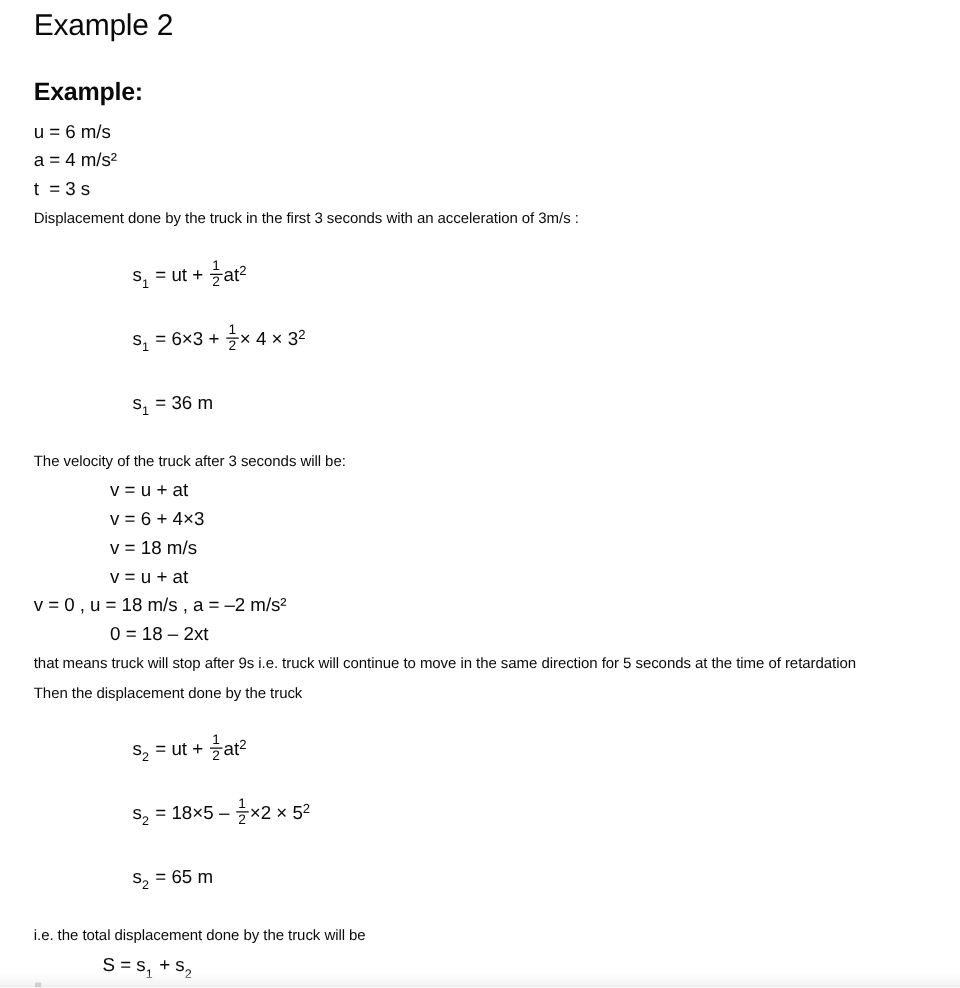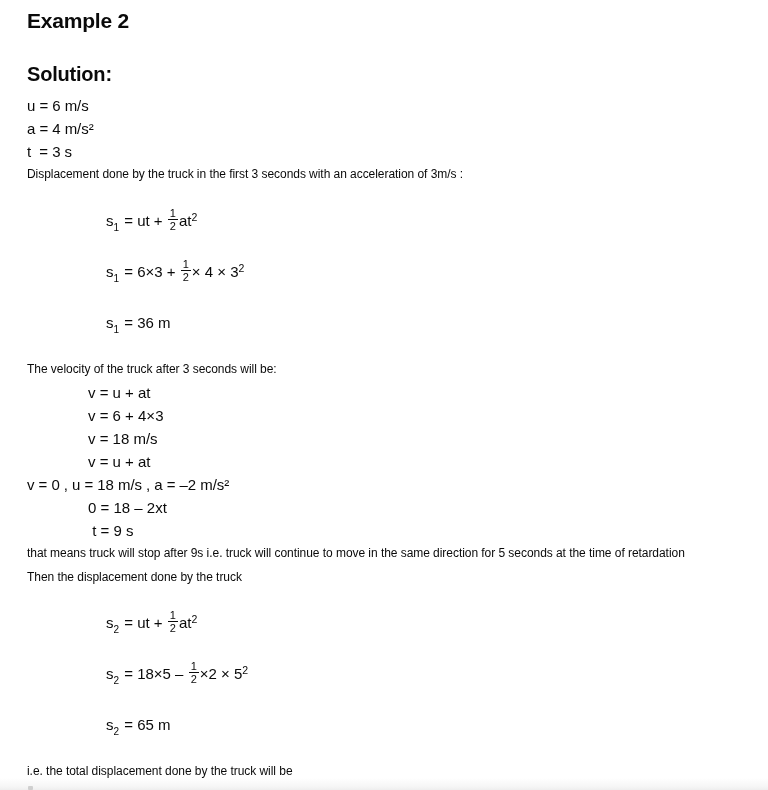--- a/index.html
+++ b/index.html
@@ -27,22 +27,22 @@
   }
 
   .content {
     position: absolute;
     left: 27px;
     top: 6px;
     width: 712px;
   }
 
   .h-title {
-    font-size: 21px;
-    font-weight: bold;
+    font-size: 24px;
+    font-weight: normal;
     line-height: 30px;
     letter-spacing: -0.2px;
     margin: 0 0 8px 0;
   }
 
   .problem {
     font-size: 15.2px;
     font-weight: bold;
     line-height: 24px;
     letter-spacing: -0.1px;
@@ -150,21 +150,21 @@
 </style>
 </head>
 <body>
 
 <div class="page">
   <div class="content">
 
     <h1 class="h-title">Example 2</h1>
 
 
-    <h2 class="h-solution">Solution:</h2>
+    <h2 class="h-solution">Example:</h2>
 
     <p class="line">u = 6 m/s</p>
     <p class="line">a = 4 m/s²</p>
     <p class="line">t  = 3 s</p>
 
     <p class="para">Displacement done by the truck in the first 3 seconds with an acceleration of 3m/s :</p>
 
     <div class="eq-tall"><span>s</span><span class="sub">1</span><span> = ut + </span><span class="frac"><span class="num">1</span><span class="den">2</span></span><span>at</span><span class="sup">2</span></div>
 
     <div class="eq-tall"><span>s</span><span class="sub">1</span><span> = 6×3 + </span><span class="frac"><span class="num">1</span><span class="den">2</span></span><span>× 4 × 3</span><span class="sup">2</span></div>
@@ -174,21 +174,20 @@
     <p class="para">The velocity of the truck after 3 seconds will be:</p>
 
     <div class="eq">v = u + at</div>
     <div class="eq">v = 6 + 4×3</div>
     <div class="eq">v = 18 m/s</div>
 
 
     <div class="eq">v = u + at</div>
     <p class="line">v = 0 , u = 18 m/s , a = –2 m/s²</p>
     <div class="eq">0 = 18 – 2xt</div>
-    <div class="eq"> t = 9 s</div>
 
     <p class="para">that means truck will stop after 9s i.e. truck will continue to move in the same direction for 5 seconds at the time of retardation</p>
     <p class="para">Then the displacement done by the truck</p>
 
     <div class="eq-tall"><span>s</span><span class="sub">2</span><span> = ut + </span><span class="frac"><span class="num">1</span><span class="den">2</span></span><span>at</span><span class="sup">2</span></div>
 
     <div class="eq-tall"><span>s</span><span class="sub">2</span><span> = 18×5 – </span><span class="frac"><span class="num">1</span><span class="den">2</span></span><span>×2 × 5</span><span class="sup">2</span></div>
 
     <div class="eq-tall"><span>s</span><span class="sub">2</span><span> = 65 m</span></div>
 

